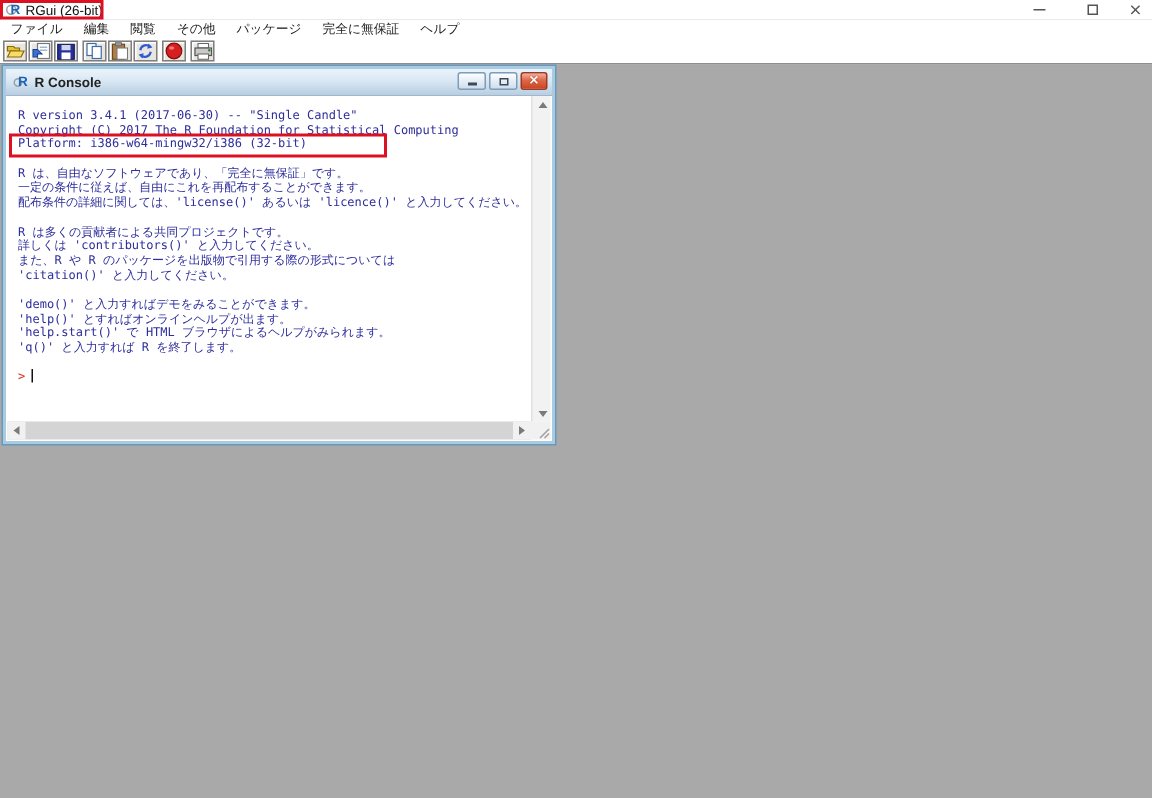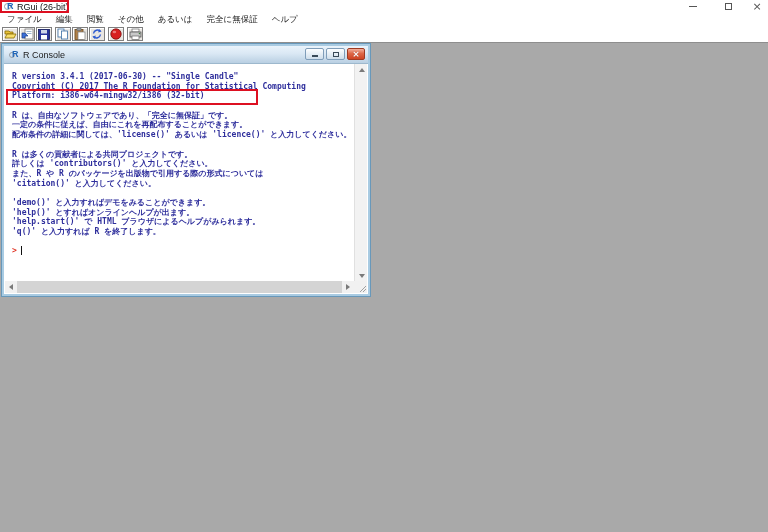--- a/index.html
+++ b/index.html
@@ -88,21 +88,21 @@
   }
   .console-icon { position:relative; width:10px; height:10px; margin:0 4px 0 5px; }
   .console-icon .ring {
     position:absolute; left:0; top:2px; width:6px; height:6px;
     border:1.5px solid #98a0a8; border-radius:50%;
   }
   .console-icon .rchar {
     position:absolute; left:3px; top:-1px;
     font-size:9px; font-weight:bold; color:#1f65b7; line-height:11px;
   }
-  .console-title { font-size:9px; color:#222; white-space:nowrap; }
+  .console-title { font-size:9px; color:#222; white-space:nowrap;font-weight:bold; }
 
   .console-controls { position:absolute; right:3px; top:2px; display:flex; }
   .cbtn {
     width:19px; height:12px; margin-left:2px; border-radius:2px;
     border:1px solid #7f9db9;
     background:linear-gradient(#fdfeff,#cfdeeb);
     display:flex; align-items:center; justify-content:center;
   }
   .cbtn .bar { width:6px; height:2px; background:#3a4a58; margin-top:4px; }
   .cbtn .box { width:6px; height:5px; border:1.5px solid #3a4a58; }
@@ -114,21 +114,21 @@
   .cbtn-close .x { font-size:9px; font-weight:bold; color:#fff; line-height:11px; text-shadow:0 0 1px #8a2a12; font-family:"DejaVu Sans",sans-serif; }
 
   .console-body { position:absolute; left:0; top:18px; right:0; bottom:0; background:#fff; }
 
   .console-text {
     position:absolute; left:2px; top:0; right:15px; bottom:13px;
     overflow:hidden;
     padding:8px 0 0 6px;
     font-family:"DejaVu Sans Mono", monospace;
     font-size:8px; line-height:9.7px;
-    color:#2e2e9c; white-space:pre;font-weight:bold;
+    color:#2e2e9c; white-space:pre;
   }
   .console-line { height:9.7px; }
   .prompt-char { color:#e03020; }
   .cursor-caret { display:inline-block; width:1.5px; height:9px; background:#111; vertical-align:text-bottom; margin-left:4px; }
 
   .ann-platform { left:2px; top:25px; width:252px; height:16px; }
 
   
   .vscroll {
     position:absolute; right:1px; top:0; width:13px; bottom:13px;
@@ -172,21 +172,21 @@
         <span class="x">×</span>
       </span>
   </div>
 </div>
 
 <div class="menubar" id="menubar">
     <span class="menu-item">ファイル</span>
     <span class="menu-item">編集</span>
     <span class="menu-item">閲覧</span>
     <span class="menu-item">その他</span>
-    <span class="menu-item">あるいは</span>
+    <span class="menu-item">パッケージ</span>
     <span class="menu-item">完全に無保証</span>
     <span class="menu-item">ヘルプ</span>
   </div>
 
 <div class="toolbar" id="toolbar">
     <span class="tool-btn">
       <span>
         <svg width="13" height="11" viewBox="0 0 13 11">
           <path d="M1 2 h4 l1 1 h3 v2 h-8 z" fill="#e8c23a" stroke="#8a6d00" stroke-width="0.8"></path>
           <path d="M1 9 L3 5 h9 L10 9 z" fill="#f6dd6a" stroke="#8a6d00" stroke-width="0.8"></path>

